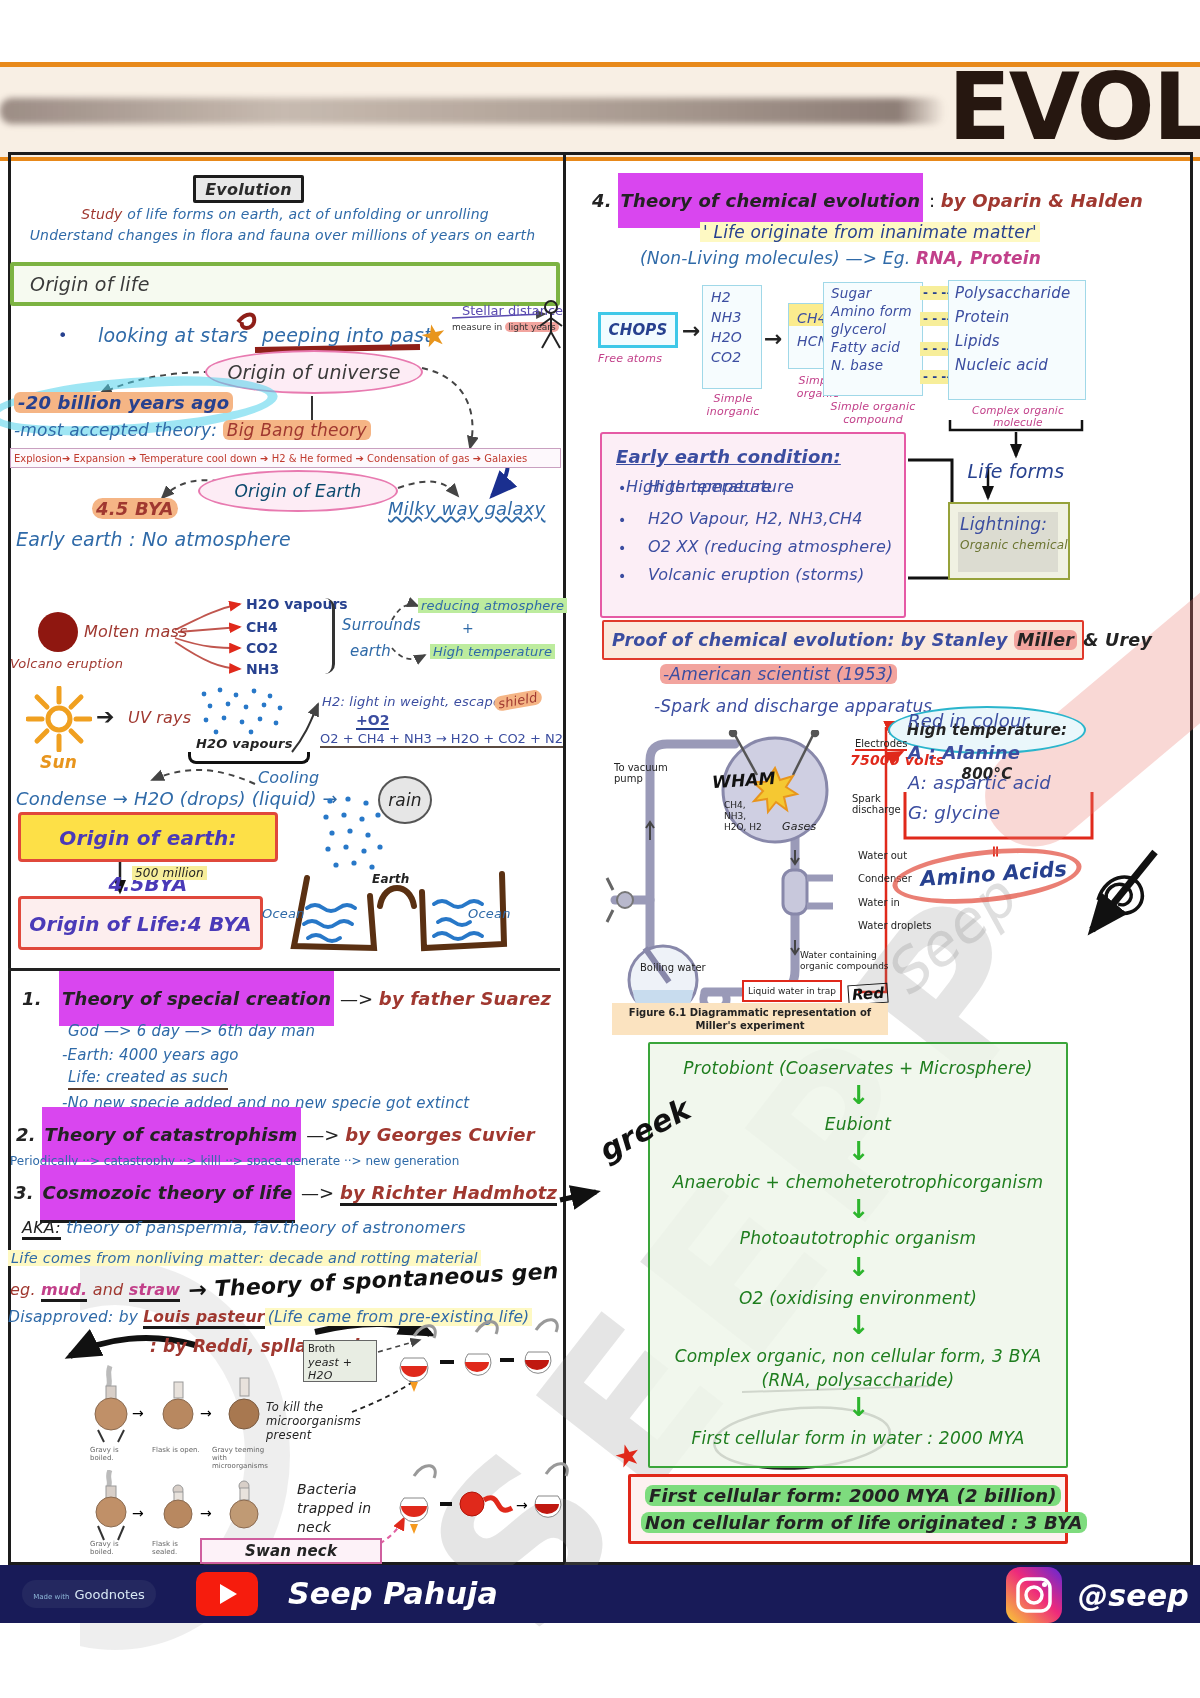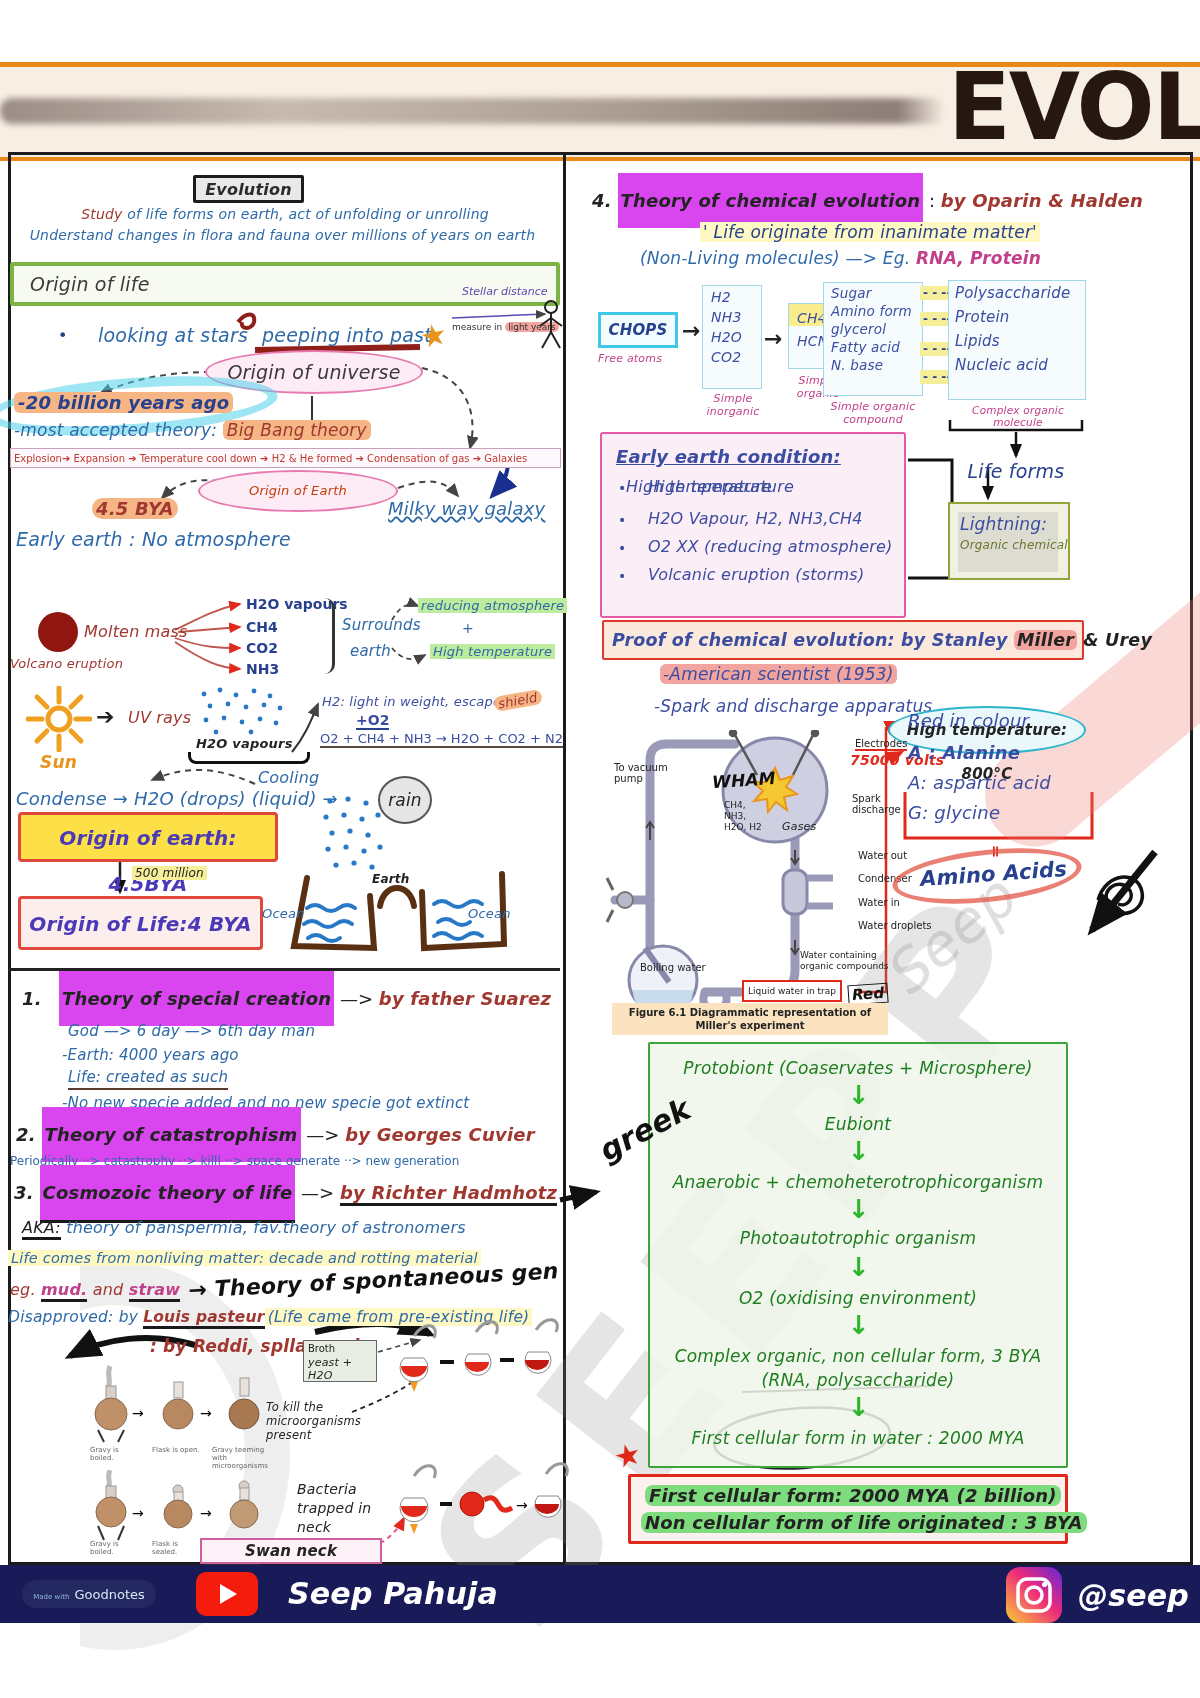--- a/index.html
+++ b/index.html
@@ -127,21 +127,21 @@
   <div class="abs ctr blue hw nowrap" style="left:0px;top:227px;width:565px;font-size:14px">Understand changes in flora and fauna over millions of years on earth</div>
 
   <div class="bx" style="left:10px;top:262px;width:550px;height:44px;border:4px solid #7cb342;background:#f6faf0;border-radius:3px">
     <div class="hw dark" style="margin:7px 0 0 16px;font-size:19px;color:#3a3a3a">Origin of life</div>
   </div>
 
   <span class="abs dkblue" style="left:58px;top:326px;font-size:16px">•</span>
   <span class="abs blue hw" style="left:98px;top:324px;font-size:19px">looking at stars</span>
   <span class="abs blue hw" style="left:262px;top:324px;font-size:19px">peeping into past</span>
   <span class="abs orange" style="left:420px;top:318px;font-size:30px;transform:rotate(-12deg)">★</span>
-  <span class="abs" style="left:462px;top:285px;font-size:11px;color:#5a4ab0;font-style:italic">Stellar distance</span>
+  <span class="abs" style="left:462px;top:303px;font-size:13px;color:#5a4ab0;">Stellar distance</span>
   <span class="abs nowrap" style="left:452px;top:322px;font-size:9px;color:#333">
     <span>measure in </span><span class="hlp">light years</span>
   </span>
   <svg class="abs" width="26" height="50" viewBox="0 0 26 50" style="left:538px;top:300px">
     <circle cx="13" cy="7" r="6" fill="none" stroke="#222" stroke-width="2"></circle>
     <line x1="13" y1="13" x2="13" y2="32" stroke="#222" stroke-width="2"></line>
     <line x1="13" y1="18" x2="2" y2="26" stroke="#222" stroke-width="2"></line>
     <line x1="13" y1="18" x2="24" y2="26" stroke="#222" stroke-width="2"></line>
     <line x1="13" y1="32" x2="4" y2="48" stroke="#222" stroke-width="2"></line>
     <line x1="13" y1="32" x2="22" y2="48" stroke="#222" stroke-width="2"></line>
@@ -155,21 +155,21 @@
     <span class="hlo dkblue hw" style="font-weight:bold">-20 billion years ago</span>
   </div>
   <div class="abs nowrap" style="left:14px;top:420px;font-size:17px">
     <span class="blue hw">-most accepted theory: </span><span class="hlo maroon hw" style="font-weight:normal">Big Bang theory</span>
   </div>
   <div class="bx" style="left:10px;top:448px;width:551px;height:20px;border:1px solid #c9a0c0;background:#fdf8fc;overflow:hidden">
     <div class="nowrap" style="font-size:10px;color:#c03a2e;line-height:19px;padding-left:3px">Explosion➔   Expansion ➔   Temperature cool down ➔   H2 &amp; He formed ➔   Condensation of gas ➔  Galaxies</div>
   </div>
 
   <div class="ell" style="left:198px;top:470px;width:200px;height:42px;border:2.5px solid #e87ab0;background:#fdecf5">
-    <div class="ctr hw" style="font-size:13px;color:#c2410c;line-height:38px">Origin of Earth</div>
+    <div class="ctr hw" style="font-size:17px;color:#0c4a6e;line-height:38px">Origin of Earth</div>
   </div>
   <span class="abs hlo maroon hw" style="left:92px;top:498px;font-size:18px;font-weight:bold;border-radius:12px">4.5 BYA</span>
   <span class="abs blue hw" style="left:388px;top:498px;font-size:18px;text-decoration:underline wavy #2f6aa8 1.5px">Milky way galaxy</span>
   <div class="abs blue hw" style="left:16px;top:528px;font-size:19px">Early earth : No atmosphere</div>
 
   <div class="abs" style="left:38px;top:612px;width:40px;height:40px;border-radius:50%;background:#8f1710"></div>
   <span class="abs maroon hw" style="left:84px;top:622px;font-size:16px">Molten mass</span>
   <span class="abs maroon hw" style="left:10px;top:656px;font-size:13px">Volcano eruption</span>
   <span class="abs dkblue" style="left:246px;top:596px;font-size:14px;font-weight:bold">H2O vapours</span>
   <span class="abs dkblue" style="left:246px;top:619px;font-size:14px;font-weight:bold">CH4</span>

